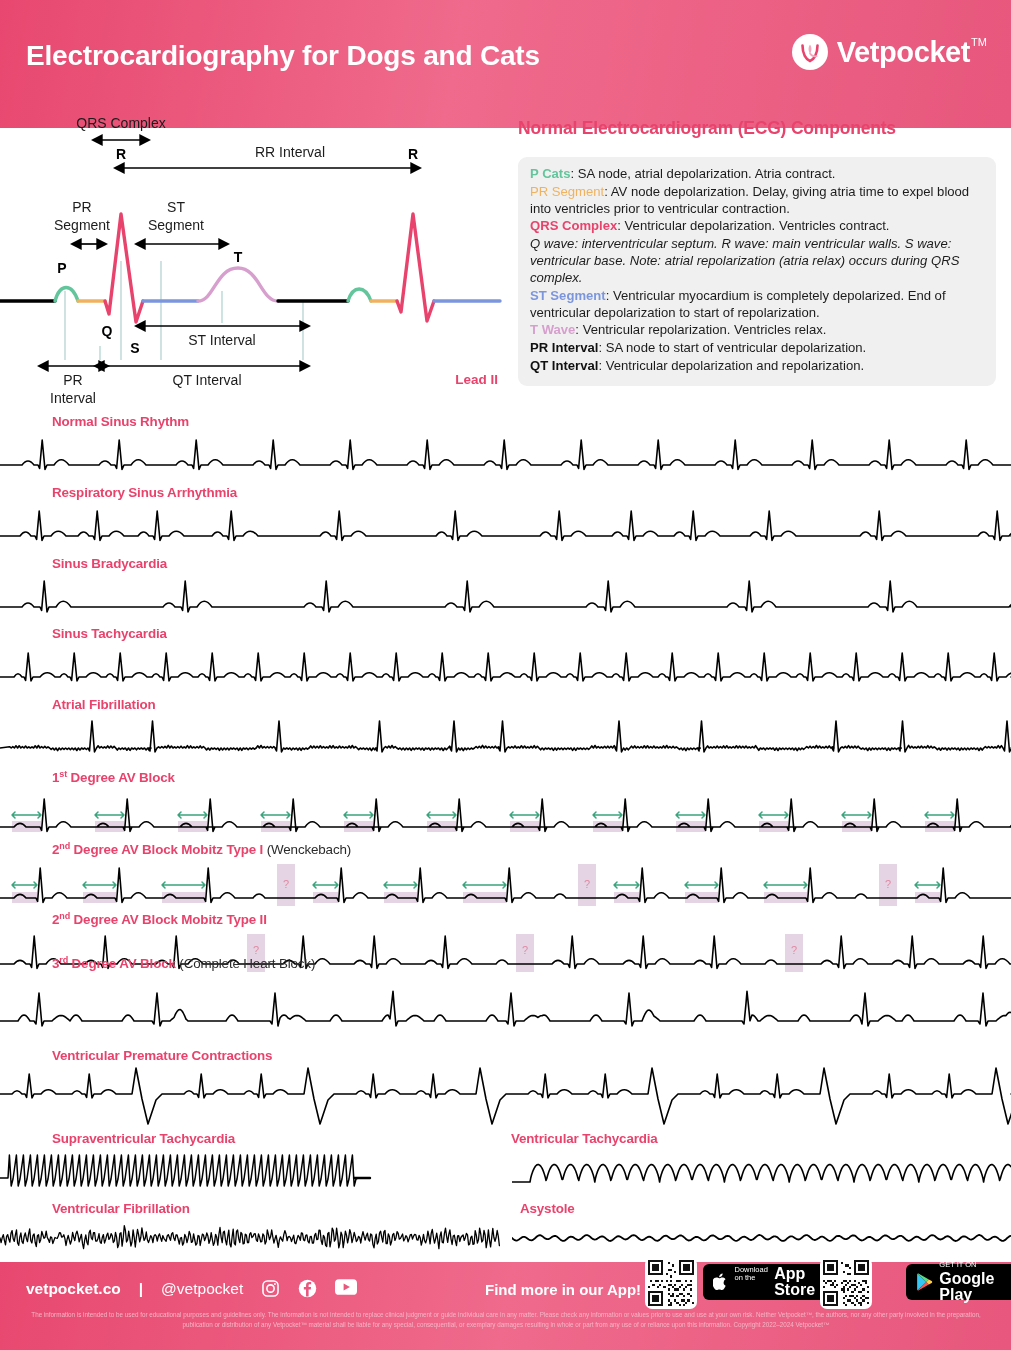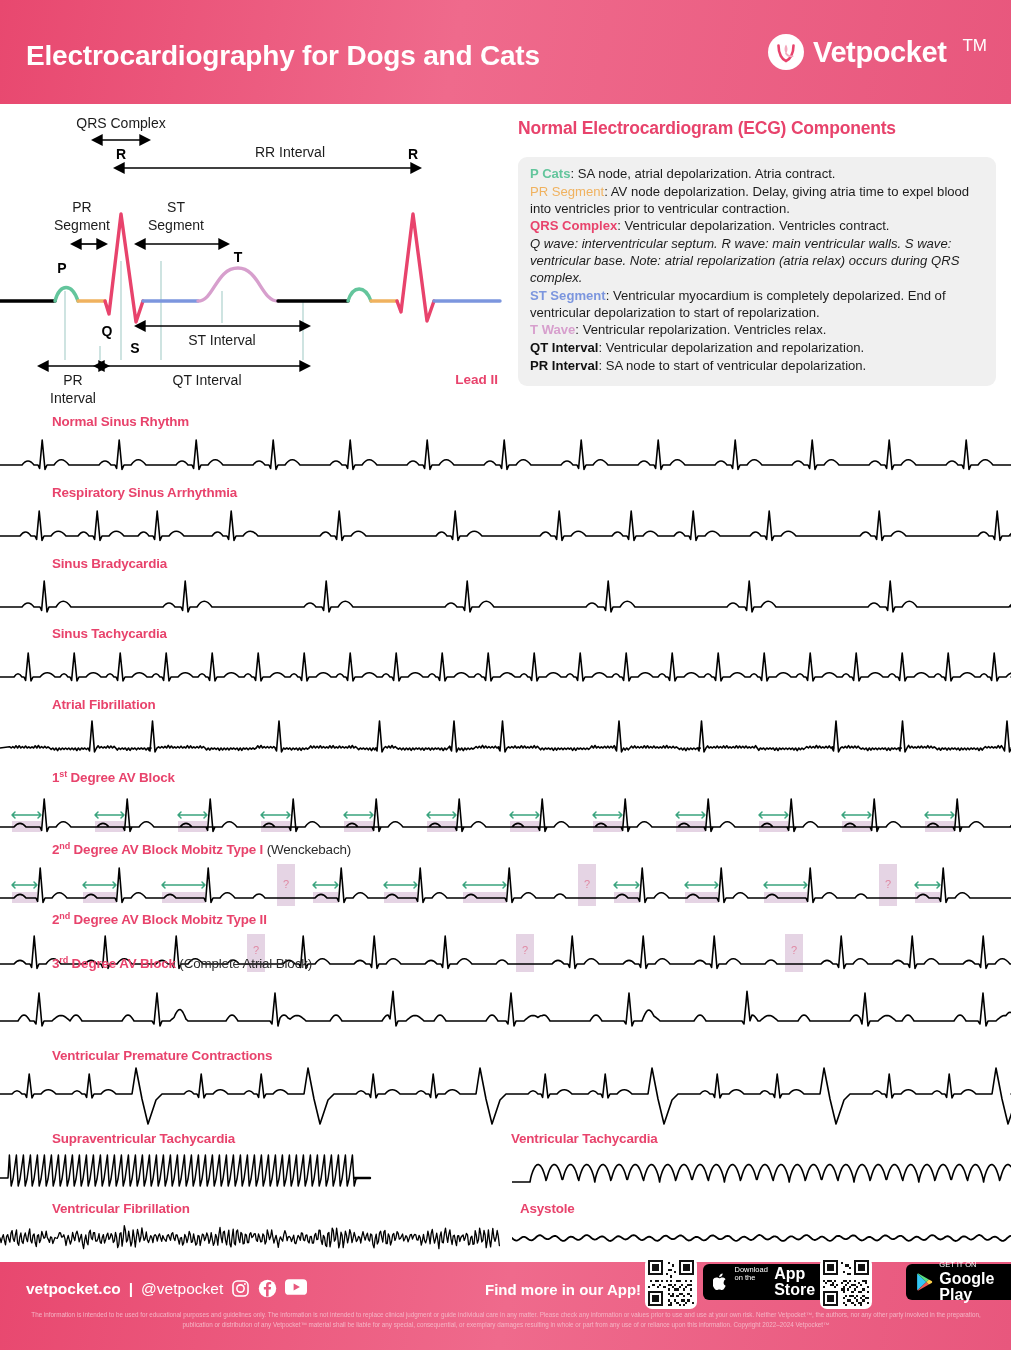--- a/index.html
+++ b/index.html
@@ -4,37 +4,37 @@
 <style>
   html,body{margin:0;padding:0;}
   body{
     width:1011px;height:1350px;
     background:#ffffff;
     font-family:"Liberation Sans", sans-serif;
     overflow:hidden;position:relative;
   }
   
   #header{
-    position:absolute;left:0;top:0;width:1011px;height:104px;
+    position:absolute;left:0;top:0;width:1011px;height:128px;
     background:linear-gradient(100deg,#e8486f 0%,#ef6a8c 45%,#e8577d 100%);
   }
   #header-title{
     position:absolute;left:26px;top:40px;
     color:#ffffff;font-size:28px;font-weight:bold;letter-spacing:-0.2px;
   }
   #brand{
     position:absolute;right:24px;top:34px;
     display:flex;align-items:center;gap:9px;
   }
   #brand-mark{
     width:36px;height:36px;border-radius:50%;background:#ffffff;
     display:flex;align-items:center;justify-content:center;
   }
   #brand-name{color:#fff;font-size:29px;font-weight:bold;letter-spacing:-0.4px;}
-  #brand-tm{color:#fff;font-size:17px;vertical-align:super;margin-left:16px;}
+  #brand-tm{color:#fff;font-size:11px;vertical-align:super;margin-left:1px;}
 
   
   #diagram{position:absolute;left:0px;top:108px;width:512px;height:300px;}
   #diagram svg{display:block;}
 
   
   #info{position:absolute;left:518px;top:118px;width:478px;}
   #info-title{color:#e8436c;font-size:17.5px;font-weight:bold;margin-bottom:18px;letter-spacing:-0.2px;}
   #info-box{
     background:#f0f0f0;border-radius:9px;padding:9px 12px 10px 12px;
@@ -58,21 +58,21 @@
   .row-label .paren{color:#2b2b2b;font-weight:normal;}
   .strip{position:absolute;left:0;}
   .strip svg{display:block;}
 
   
   #footer{
     position:absolute;left:0;top:1262px;width:1011px;height:88px;
     background:linear-gradient(100deg,#e8486f 0%,#ef6a8c 50%,#e8577d 100%);
   }
   #foot-left{
-    position:absolute;left:26px;top:17px;display:flex;align-items:center;gap:8px;
+    position:absolute;left:26px;top:17px;display:flex;align-items:center;gap:18px;
     color:#fff;font-size:15.5px;font-weight:bold;
   }
   #foot-left .handle{font-weight:normal;}
   .soc{width:19px;height:19px;display:inline-block;}
   #foot-app{
     position:absolute;left:485px;top:19px;
     color:#fff;font-size:15px;font-weight:bold;
   }
   .qr{
     position:absolute;top:-5px;width:52px;height:52px;background:#fff;border-radius:7px;
@@ -182,22 +182,22 @@
 
 <div id="info">
   <div id="info-title">Normal Electrocardiogram (ECG) Components</div>
   <div id="info-box">
     <p><span class="k-p">P Cats</span><span>: SA node, atrial depolarization. Atria contract.</span></p>
     <p><span class="k-prs">PR Segment</span><span>: AV node depolarization. Delay, giving atria time to expel blood into ventricles prior to ventricular contraction.</span></p>
     <p><span class="k-qrs">QRS Complex</span><span>: Ventricular depolarization. Ventricles contract.</span></p>
     <p class="ital">Q wave: interventricular septum. R wave: main ventricular walls. S wave: ventricular base. Note: atrial repolarization (atria relax) occurs during QRS complex.</p>
     <p><span class="k-st">ST Segment</span><span>: Ventricular myocardium is completely depolarized. End of ventricular depolarization to start of repolarization.</span></p>
     <p><span class="k-t">T Wave</span><span>: Ventricular repolarization. Ventricles relax.</span></p>
+    <p><span class="k-b">PR Interval</span><span>: SA node to start of ventricular depolarization.</span></p>
     <p><span class="k-b">QT Interval</span><span>: Ventricular depolarization and repolarization.</span></p>
-    <p><span class="k-b">PR Interval</span><span>: SA node to start of ventricular depolarization.</span></p>
   </div>
 </div>
 
 <div class="row-label" style="left:52px;top:414px;">Normal Sinus Rhythm</div>
 <div class="strip" style="top:432px;">
   <svg width="1011" height="46" viewBox="0 0 1011 46">
       <g id="s-nsr" fill="none" stroke="#000" stroke-width="1.6" stroke-linejoin="round" stroke-linecap="round">
         <path d="M0,33 L22,33 L22,33 Q28,25 34,33 L38,33 L39.6,36.5 L42.2,8 L45,37.5 L47,33 L54,33 Q61,22.5 69,33 L99,33 L99,33 Q105,25 111,33 L115,33 L116.6,36.5 L119.2,8 L122,37.5 L124,33 L131,33 Q138,22.5 146,33 L176,33 L176,33 Q182,25 188,33 L192,33 L193.6,36.5 L196.2,8 L199,37.5 L201,33 L208,33 Q215,22.5 223,33 L253,33 L253,33 Q259,25 265,33 L269,33 L270.6,36.5 L273.2,8 L276,37.5 L278,33 L285,33 Q292,22.5 300,33 L330,33 L330,33 Q336,25 342,33 L346,33 L347.6,36.5 L350.2,8 L353,37.5 L355,33 L362,33 Q369,22.5 377,33 L407,33 L407,33 Q413,25 419,33 L423,33 L424.6,36.5 L427.2,8 L430,37.5 L432,33 L439,33 Q446,22.5 454,33 L484,33 L484,33 Q490,25 496,33 L500,33 L501.6,36.5 L504.2,8 L507,37.5 L509,33 L516,33 Q523,22.5 531,33 L561,33 L561,33 Q567,25 573,33 L577,33 L578.6,36.5 L581.2,8 L584,37.5 L586,33 L593,33 Q600,22.5 608,33 L638,33 L638,33 Q644,25 650,33 L654,33 L655.6,36.5 L658.2,8 L661,37.5 L663,33 L670,33 Q677,22.5 685,33 L715,33 L715,33 Q721,25 727,33 L731,33 L732.6,36.5 L735.2,8 L738,37.5 L740,33 L747,33 Q754,22.5 762,33 L792,33 L792,33 Q798,25 804,33 L808,33 L809.6,36.5 L812.2,8 L815,37.5 L817,33 L824,33 Q831,22.5 839,33 L869,33 L869,33 Q875,25 881,33 L885,33 L886.6,36.5 L889.2,8 L892,37.5 L894,33 L901,33 Q908,22.5 916,33 L946,33 L946,33 Q952,25 958,33 L962,33 L963.6,36.5 L966.2,8 L969,37.5 L971,33 L978,33 Q985,22.5 993,33 L1023,33 L1023,33 Q1029,25 1035,33 L1039,33 L1040.6,36.5 L1043.2,8 L1046,37.5 L1048,33 L1055,33 Q1062,22.5 1070,33 L1100,33 L1011,33"></path>
       </g>
     </svg>
@@ -321,21 +321,21 @@
         <text x="525" y="26" fill="#e08aa4" font-size="11" text-anchor="middle" font-family="Liberation Sans, sans-serif">?</text>
         <rect x="785" y="6" width="18" height="38" fill="#e5d4e4"></rect>
         <text x="794" y="26" fill="#e08aa4" font-size="11" text-anchor="middle" font-family="Liberation Sans, sans-serif">?</text>
       </g>
     <g id="s-avb2b" fill="none" stroke="#000" stroke-width="1.6" stroke-linejoin="round" stroke-linecap="round">
         <path d="M0,36 L14,36 L14,36 Q20,28.8 26,36 L30,36 L31.6,39.5 L34.2,8 L37,40.5 L39,36 L46,36 Q53,25.5 61,36 L85,36 L85,36 Q91,28.8 97,36 L101,36 L102.6,39.5 L105.2,8 L108,40.5 L110,36 L117,36 Q124,25.5 132,36 L156,36 L156,36 Q162,28.8 168,36 L172,36 L173.6,39.5 L176.2,8 L179,40.5 L181,36 L188,36 Q195,25.5 203,36 L227,36 Q233,28 239,36 L253,36 L283,36 L283,36 Q289,28.8 295,36 L299,36 L300.6,39.5 L303.2,8 L306,40.5 L308,36 L315,36 Q322,25.5 330,36 L354,36 L354,36 Q360,28.8 366,36 L370,36 L371.6,39.5 L374.2,8 L377,40.5 L379,36 L386,36 Q393,25.5 401,36 L425,36 L425,36 Q431,28.8 437,36 L441,36 L442.6,39.5 L445.2,8 L448,40.5 L450,36 L457,36 Q464,25.5 472,36 L496,36 Q502,28 508,36 L522,36 L552,36 L552,36 Q558,28.8 564,36 L568,36 L569.6,39.5 L572.2,8 L575,40.5 L577,36 L584,36 Q591,25.5 599,36 L623,36 L623,36 Q629,28.8 635,36 L639,36 L640.6,39.5 L643.2,8 L646,40.5 L648,36 L655,36 Q662,25.5 670,36 L694,36 L694,36 Q700,28.8 706,36 L710,36 L711.6,39.5 L714.2,8 L717,40.5 L719,36 L726,36 Q733,25.5 741,36 L765,36 Q771,28 777,36 L791,36 L821,36 L821,36 Q827,28.8 833,36 L837,36 L838.6,39.5 L841.2,8 L844,40.5 L846,36 L853,36 Q860,25.5 868,36 L892,36 L892,36 Q898,28.8 904,36 L908,36 L909.6,39.5 L912.2,8 L915,40.5 L917,36 L924,36 Q931,25.5 939,36 L963,36 L963,36 Q969,28.8 975,36 L979,36 L980.6,39.5 L983.2,8 L986,40.5 L988,36 L995,36 Q1002,25.5 1010,36 L1034,36 L1011,36"></path>
       </g>
   </svg>
 </div>
 
-<div class="row-label" style="left:52px;top:955px;"><span>3</span><span class="sub">rd</span><span> Degree AV Block</span><span class="paren"> (Complete Atrial Block)</span></div>
+<div class="row-label" style="left:52px;top:955px;"><span>3</span><span class="sub">rd</span><span> Degree AV Block</span><span class="paren"> (Complete Heart Block)</span></div>
 <div class="strip" style="top:988px;">
   <svg width="1011" height="46" viewBox="0 0 1011 46">
       <g id="s-avb3" fill="none" stroke="#000" stroke-width="1.6" stroke-linejoin="round" stroke-linecap="round">
         <path d="M0,33.0 L1,33.0 L2,33.0 L3,33.0 L4,33.0 L5,33.0 L6,33.0 L7,33.0 L8,33.0 L9,33.0 L10,33.0 L11,33.0 L12,33.0 L13,33.0 L14,33.0 L15,33.0 L16,33.0 L17,33.0 L18,33.0 L19,31.4 L20,30.0 L21,28.8 L22,27.8 L23,27.2 L24,27.0 L25,27.2 L26,27.8 L27,28.8 L28,30.0 L29,31.4 L30,33.0 L31,33.0 L32,33.0 L33,33.0 L34,33.0 L35,34.5 L36,36.0 L37,25.7 L38,15.3 L39,5.0 L40,16.0 L41,27.0 L42,38.0 L43,35.5 L44,33.0 L45,33.0 L46,33.0 L47,33.0 L48,33.0 L49,33.0 L50,33.0 L51,33.0 L52,33.0 L53,32.0 L54,31.1 L55,30.3 L56,29.5 L57,28.8 L58,28.2 L59,27.8 L60,27.6 L61,27.5 L62,27.6 L63,27.8 L64,28.2 L65,28.8 L66,29.5 L67,30.3 L68,31.1 L69,32.0 L70,33.0 L71,31.4 L72,30.0 L73,28.8 L74,27.8 L75,27.2 L76,27.0 L77,27.2 L78,27.8 L79,28.8 L80,30.0 L81,31.4 L82,33.0 L83,33.0 L84,33.0 L85,33.0 L86,33.0 L87,33.0 L88,33.0 L89,33.0 L90,33.0 L91,33.0 L92,33.0 L93,33.0 L94,33.0 L95,33.0 L96,33.0 L97,33.0 L98,33.0 L99,33.0 L100,33.0 L101,33.0 L102,33.0 L103,33.0 L104,33.0 L105,33.0 L106,33.0 L107,33.0 L108,33.0 L109,33.0 L110,33.0 L111,33.0 L112,33.0 L113,33.0 L114,33.0 L115,33.0 L116,33.0 L117,33.0 L118,33.0 L119,33.0 L120,33.0 L121,33.0 L122,33.0 L123,31.4 L124,30.0 L125,28.8 L126,27.8 L127,27.2 L128,27.0 L129,27.2 L130,27.8 L131,28.8 L132,30.0 L133,31.4 L134,33.0 L135,33.0 L136,33.0 L137,33.0 L138,33.0 L139,33.0 L140,33.0 L141,33.0 L142,33.0 L143,33.0 L144,33.0 L145,33.0 L146,33.0 L147,33.0 L148,33.0 L149,33.0 L150,33.0 L151,33.0 L152,33.0 L153,34.5 L154,36.0 L155,25.7 L156,15.3 L157,5.0 L158,16.0 L159,27.0 L160,38.0 L161,35.5 L162,33.0 L163,33.0 L164,33.0 L165,33.0 L166,33.0 L167,33.0 L168,33.0 L169,33.0 L170,33.0 L171,32.0 L172,31.1 L173,30.3 L174,29.5 L175,27.2 L176,25.2 L177,23.6 L178,22.4 L179,21.7 L180,21.6 L181,22.0 L182,23.0 L183,24.5 L184,26.5 L185,28.7 L186,31.1 L187,32.0 L188,33.0 L189,33.0 L190,33.0 L191,33.0 L192,33.0 L193,33.0 L194,33.0 L195,33.0 L196,33.0 L197,33.0 L198,33.0 L199,33.0 L200,33.0 L201,33.0 L202,33.0 L203,33.0 L204,33.0 L205,33.0 L206,33.0 L207,33.0 L208,33.0 L209,33.0 L210,33.0 L211,33.0 L212,33.0 L213,33.0 L214,33.0 L215,33.0 L216,33.0 L217,33.0 L218,33.0 L219,33.0 L220,33.0 L221,33.0 L222,33.0 L223,33.0 L224,33.0 L225,33.0 L226,33.0 L227,31.4 L228,30.0 L229,28.8 L230,27.8 L231,27.2 L232,27.0 L233,27.2 L234,27.8 L235,28.8 L236,30.0 L237,31.4 L238,33.0 L239,33.0 L240,33.0 L241,33.0 L242,33.0 L243,33.0 L244,33.0 L245,33.0 L246,33.0 L247,33.0 L248,33.0 L249,33.0 L250,33.0 L251,33.0 L252,33.0 L253,33.0 L254,33.0 L255,33.0 L256,33.0 L257,33.0 L258,33.0 L259,33.0 L260,33.0 L261,33.0 L262,33.0 L263,33.0 L264,33.0 L265,33.0 L266,33.0 L267,33.0 L268,33.0 L269,33.0 L270,33.0 L271,34.5 L272,36.0 L273,25.7 L274,15.3 L275,5.0 L276,16.0 L277,27.0 L278,38.0 L279,33.9 L280,30.0 L281,28.8 L282,27.8 L283,27.2 L284,27.0 L285,27.2 L286,27.8 L287,28.8 L288,30.0 L289,30.5 L290,31.1 L291,30.3 L292,29.5 L293,28.8 L294,28.2 L295,27.8 L296,27.6 L297,27.5 L298,27.6 L299,27.8 L300,28.2 L301,28.8 L302,29.5 L303,30.3 L304,31.1 L305,32.0 L306,33.0 L307,33.0 L308,33.0 L309,33.0 L310,33.0 L311,33.0 L312,33.0 L313,33.0 L314,33.0 L315,33.0 L316,33.0 L317,33.0 L318,33.0 L319,33.0 L320,33.0 L321,33.0 L322,33.0 L323,33.0 L324,33.0 L325,33.0 L326,33.0 L327,33.0 L328,33.0 L329,33.0 L330,33.0 L331,31.4 L332,30.0 L333,28.8 L334,27.8 L335,27.2 L336,27.0 L337,27.2 L338,27.8 L339,28.8 L340,30.0 L341,31.4 L342,33.0 L343,33.0 L344,33.0 L345,33.0 L346,33.0 L347,33.0 L348,33.0 L349,33.0 L350,33.0 L351,33.0 L352,33.0 L353,33.0 L354,33.0 L355,33.0 L356,33.0 L357,33.0 L358,33.0 L359,33.0 L360,33.0 L361,33.0 L362,33.0 L363,33.0 L364,33.0 L365,33.0 L366,33.0 L367,33.0 L368,33.0 L369,33.0 L370,33.0 L371,33.0 L372,33.0 L373,33.0 L374,33.0 L375,33.0 L376,33.0 L377,33.0 L378,33.0 L379,33.0 L380,33.0 L381,33.0 L382,33.0 L383,31.4 L384,30.0 L385,28.8 L386,27.8 L387,27.2 L388,27.0 L389,28.7 L390,30.8 L391,21.4 L392,12.3 L393,3.4 L394,16.0 L395,27.0 L396,38.0 L397,35.5 L398,33.0 L399,33.0 L400,33.0 L401,33.0 L402,33.0 L403,33.0 L404,33.0 L405,33.0 L406,33.0 L407,32.0 L408,31.1 L409,30.3 L410,29.5 L411,28.8 L412,28.2 L413,27.8 L414,27.6 L415,27.5 L416,27.6 L417,27.8 L418,28.2 L419,28.8 L420,29.5 L421,30.3 L422,31.1 L423,32.0 L424,33.0 L425,33.0 L426,33.0 L427,33.0 L428,33.0 L429,33.0 L430,33.0 L431,33.0 L432,33.0 L433,33.0 L434,33.0 L435,31.4 L436,30.0 L437,28.8 L438,27.8 L439,27.2 L440,27.0 L441,27.2 L442,27.8 L443,28.8 L444,30.0 L445,31.4 L446,33.0 L447,33.0 L448,33.0 L449,33.0 L450,33.0 L451,33.0 L452,33.0 L453,33.0 L454,33.0 L455,33.0 L456,33.0 L457,33.0 L458,33.0 L459,33.0 L460,33.0 L461,33.0 L462,33.0 L463,33.0 L464,33.0 L465,33.0 L466,33.0 L467,33.0 L468,33.0 L469,33.0 L470,33.0 L471,33.0 L472,33.0 L473,33.0 L474,33.0 L475,33.0 L476,33.0 L477,33.0 L478,33.0 L479,33.0 L480,33.0 L481,33.0 L482,33.0 L483,33.0 L484,33.0 L485,33.0 L486,33.0 L487,31.4 L488,30.0 L489,28.8 L490,27.8 L491,27.2 L492,27.0 L493,27.2 L494,27.8 L495,28.8 L496,30.0 L497,31.4 L498,33.0 L499,33.0 L500,33.0 L501,33.0 L502,33.0 L503,33.0 L504,33.0 L505,33.0 L506,33.0 L507,34.5 L508,36.0 L509,25.7 L510,15.3 L511,5.0 L512,16.0 L513,27.0 L514,38.0 L515,35.5 L516,33.0 L517,33.0 L518,33.0 L519,33.0 L520,33.0 L521,33.0 L522,33.0 L523,33.0 L524,33.0 L525,32.0 L526,31.1 L527,30.3 L528,29.5 L529,28.8 L530,28.2 L531,27.8 L532,27.6 L533,27.5 L534,27.6 L535,27.8 L536,28.2 L537,28.8 L538,29.5 L539,28.7 L540,28.1 L541,27.8 L542,27.8 L543,27.2 L544,27.0 L545,27.2 L546,27.8 L547,28.8 L548,30.0 L549,31.4 L550,33.0 L551,33.0 L552,33.0 L553,33.0 L554,33.0 L555,33.0 L556,33.0 L557,33.0 L558,33.0 L559,33.0 L560,33.0 L561,33.0 L562,33.0 L563,33.0 L564,33.0 L565,33.0 L566,33.0 L567,33.0 L568,33.0 L569,33.0 L570,33.0 L571,33.0 L572,33.0 L573,33.0 L574,33.0 L575,33.0 L576,33.0 L577,33.0 L578,33.0 L579,33.0 L580,33.0 L581,33.0 L582,33.0 L583,33.0 L584,33.0 L585,33.0 L586,33.0 L587,33.0 L588,33.0 L589,33.0 L590,33.0 L591,31.4 L592,30.0 L593,28.8 L594,27.8 L595,27.2 L596,27.0 L597,27.2 L598,27.8 L599,28.8 L600,30.0 L601,31.4 L602,33.0 L603,33.0 L604,33.0 L605,33.0 L606,33.0 L607,33.0 L608,33.0 L609,33.0 L610,33.0 L611,33.0 L612,33.0 L613,33.0 L614,33.0 L615,33.0 L616,33.0 L617,33.0 L618,33.0 L619,33.0 L620,33.0 L621,33.0 L622,33.0 L623,33.0 L624,33.0 L625,34.5 L626,36.0 L627,25.7 L628,15.3 L629,5.0 L630,16.0 L631,27.0 L632,38.0 L633,35.5 L634,33.0 L635,33.0 L636,33.0 L637,33.0 L638,33.0 L639,33.0 L640,33.0 L641,33.0 L642,33.0 L643,30.5 L644,28.1 L645,26.0 L646,24.3 L647,23.0 L648,22.2 L649,22.0 L650,22.4 L651,23.3 L652,24.6 L653,26.3 L654,28.2 L655,28.8 L656,29.5 L657,30.3 L658,31.1 L659,32.0 L660,33.0 L661,33.0 L662,33.0 L663,33.0 L664,33.0 L665,33.0 L666,33.0 L667,33.0 L668,33.0 L669,33.0 L670,33.0 L671,33.0 L672,33.0 L673,33.0 L674,33.0 L675,33.0 L676,33.0 L677,33.0 L678,33.0 L679,33.0 L680,33.0 L681,33.0 L682,33.0 L683,33.0 L684,33.0 L685,33.0 L686,33.0 L687,33.0 L688,33.0 L689,33.0 L690,33.0 L691,33.0 L692,33.0 L693,33.0 L694,33.0 L695,31.4 L696,30.0 L697,28.8 L698,27.8 L699,27.2 L700,27.0 L701,27.2 L702,27.8 L703,28.8 L704,30.0 L705,31.4 L706,33.0 L707,33.0 L708,33.0 L709,33.0 L710,33.0 L711,33.0 L712,33.0 L713,33.0 L714,33.0 L715,33.0 L716,33.0 L717,33.0 L718,33.0 L719,33.0 L720,33.0 L721,33.0 L722,33.0 L723,33.0 L724,33.0 L725,33.0 L726,33.0 L727,33.0 L728,33.0 L729,33.0 L730,33.0 L731,33.0 L732,33.0 L733,33.0 L734,33.0 L735,33.0 L736,33.0 L737,33.0 L738,33.0 L739,33.0 L740,33.0 L741,33.0 L742,33.0 L743,34.5 L744,36.0 L745,25.7 L746,15.3 L747,3.4 L748,13.0 L749,22.8 L750,32.8 L751,29.7 L752,27.0 L753,27.2 L754,27.8 L755,28.8 L756,30.0 L757,31.4 L758,33.0 L759,33.0 L760,33.0 L761,32.0 L762,31.1 L763,30.3 L764,29.5 L765,28.8 L766,28.2 L767,27.8 L768,27.6 L769,27.5 L770,27.6 L771,27.8 L772,28.2 L773,28.8 L774,29.5 L775,30.3 L776,31.1 L777,32.0 L778,33.0 L779,33.0 L780,33.0 L781,33.0 L782,33.0 L783,33.0 L784,33.0 L785,33.0 L786,33.0 L787,33.0 L788,33.0 L789,33.0 L790,33.0 L791,33.0 L792,33.0 L793,33.0 L794,33.0 L795,33.0 L796,33.0 L797,33.0 L798,33.0 L799,31.4 L800,30.0 L801,28.8 L802,27.8 L803,27.2 L804,27.0 L805,27.2 L806,27.8 L807,28.8 L808,30.0 L809,31.4 L810,33.0 L811,33.0 L812,33.0 L813,33.0 L814,33.0 L815,33.0 L816,33.0 L817,33.0 L818,33.0 L819,33.0 L820,33.0 L821,33.0 L822,33.0 L823,33.0 L824,33.0 L825,33.0 L826,33.0 L827,33.0 L828,33.0 L829,33.0 L830,33.0 L831,33.0 L832,33.0 L833,33.0 L834,33.0 L835,33.0 L836,33.0 L837,33.0 L838,33.0 L839,33.0 L840,33.0 L841,33.0 L842,33.0 L843,33.0 L844,33.0 L845,33.0 L846,33.0 L847,33.0 L848,33.0 L849,33.0 L850,33.0 L851,31.4 L852,30.0 L853,28.8 L854,27.8 L855,27.2 L856,27.0 L857,27.2 L858,27.8 L859,28.8 L860,30.0 L861,32.9 L862,36.0 L863,25.7 L864,15.3 L865,5.0 L866,16.0 L867,27.0 L868,38.0 L869,35.5 L870,33.0 L871,33.0 L872,33.0 L873,33.0 L874,33.0 L875,33.0 L876,33.0 L877,33.0 L878,33.0 L879,32.0 L880,31.1 L881,30.3 L882,29.5 L883,28.8 L884,28.2 L885,27.8 L886,27.6 L887,27.5 L888,27.6 L889,27.8 L890,28.2 L891,28.8 L892,29.5 L893,30.3 L894,31.1 L895,32.0 L896,33.0 L897,33.0 L898,33.0 L899,33.0 L900,33.0 L901,33.0 L902,33.0 L903,31.4 L904,30.0 L905,28.8 L906,27.8 L907,27.2 L908,27.0 L909,27.2 L910,27.8 L911,28.8 L912,30.0 L913,31.4 L914,33.0 L915,33.0 L916,33.0 L917,33.0 L918,33.0 L919,33.0 L920,33.0 L921,33.0 L922,33.0 L923,33.0 L924,33.0 L925,33.0 L926,33.0 L927,33.0 L928,33.0 L929,33.0 L930,33.0 L931,33.0 L932,33.0 L933,33.0 L934,33.0 L935,33.0 L936,33.0 L937,33.0 L938,33.0 L939,33.0 L940,33.0 L941,33.0 L942,33.0 L943,33.0 L944,33.0 L945,33.0 L946,33.0 L947,33.0 L948,33.0 L949,33.0 L950,33.0 L951,33.0 L952,33.0 L953,33.0 L954,33.0 L955,31.4 L956,30.0 L957,28.8 L958,27.8 L959,27.2 L960,27.0 L961,27.2 L962,27.8 L963,28.8 L964,30.0 L965,31.4 L966,33.0 L967,33.0 L968,33.0 L969,33.0 L970,33.0 L971,33.0 L972,33.0 L973,33.0 L974,33.0 L975,33.0 L976,33.0 L977,33.0 L978,33.0 L979,34.5 L980,36.0 L981,25.7 L982,15.3 L983,5.0 L984,16.0 L985,27.0 L986,38.0 L987,35.5 L988,33.0 L989,33.0 L990,33.0 L991,33.0 L992,33.0 L993,33.0 L994,33.0 L995,33.0 L996,33.0 L997,32.0 L998,31.1 L999,30.3 L1000,29.5 L1001,28.8 L1002,28.2 L1003,27.8 L1004,27.6 L1005,27.5 L1006,27.6 L1007,26.3 L1008,25.2 L1009,24.5 L1010,24.3 L1011,24.5"></path>
       </g>
     </svg>
 </div>
 
 <div class="row-label" style="left:52px;top:1048px;">Ventricular Premature Contractions</div>
 <div class="strip" style="top:1066px;">

